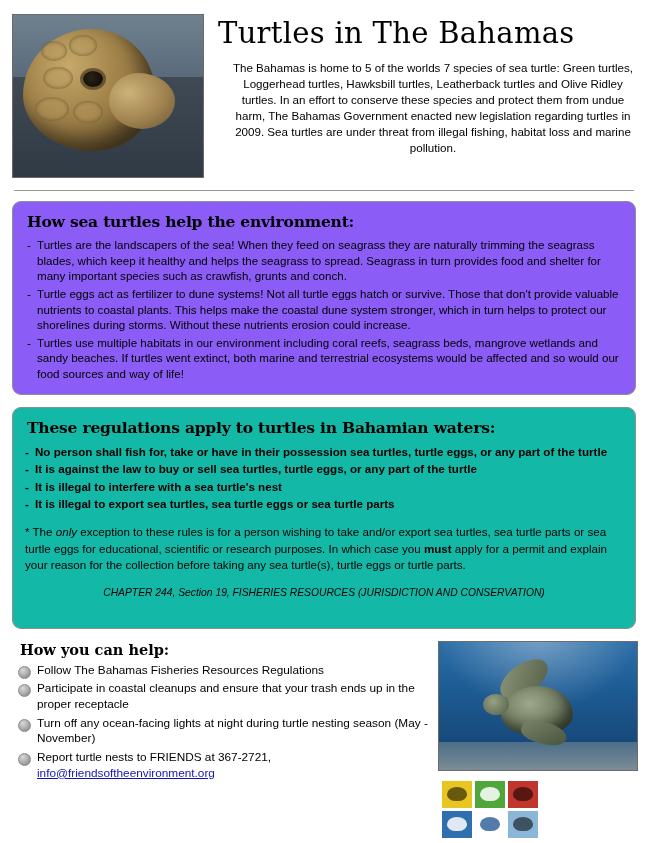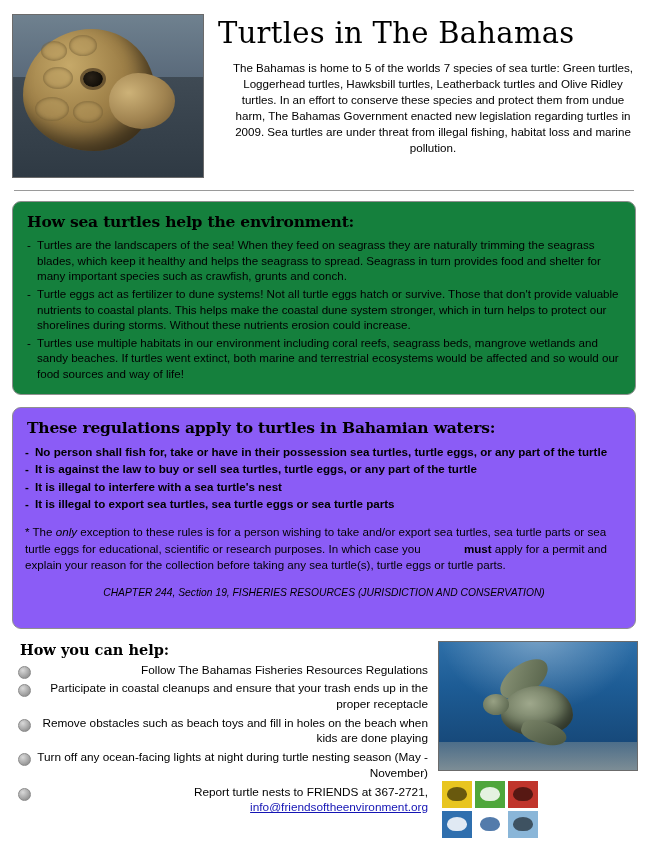--- a/index.html
+++ b/index.html
@@ -99,22 +99,22 @@
   }
 
   
   .panel {
     border: 1px solid #8f8f8f;
     border-radius: 9px;
     padding: 8px 12px 10px 12px;
     box-sizing: border-box;
     margin-bottom: 12px;
   }
-  .panel-white { background: #15803d; }
-  .panel-grey { background: #8b5cf6; }
+  .panel-white { background: #8b5cf6; }
+  .panel-grey { background: #14b8a6; }
   .panel h2 {
     font-family: "DejaVu Serif", serif;
     font-size: 15.5px;
     font-weight: bold;
     margin: 2px 0 6px 2px;
     letter-spacing: -0.2px;
   }
   .bullets {
     margin: 0;
     padding: 0;
@@ -150,21 +150,21 @@
     position: absolute;
     left: 0;
     top: 0;
   }
   .reg-note {
     font-size: 11.6px;
     line-height: 1.42;
     margin: 12px 0 0 0;
   }
   .reg-note .it { font-style: italic; }
-  .reg-note .bold { font-weight: bold; margin-left: 40px; }
+  .reg-note .bold { font-weight: bold; }
   .reg-cite {
     font-size: 10.3px;
     font-style: italic;
     text-align: center;
     margin: 13px 0 20px 0;
   }
 
   
   .help-wrap {
     display: flex;
@@ -183,21 +183,20 @@
     margin: 0;
     padding: 0;
     list-style: none;
     font-size: 11.8px;
     line-height: 1.33;
   }
   .help-list li {
     position: relative;
     padding-left: 19px;
     margin-bottom: 3px;
-    text-align: right;
   }
   .help-list li .dot {
     position: absolute;
     left: 0; top: 3px;
     width: 11px; height: 11px;
     border-radius: 50%;
     background: radial-gradient(circle at 35% 30%, #d9d9d9 0%, #a8a8a8 55%, #7d7d7d 100%);
     border: 1px solid #8a8a8a;
   }
   .email-link {
@@ -352,21 +351,20 @@
     <p class="reg-note"><span>* The </span><span class="it">only</span><span> exception to these rules is for a person wishing to take and/or export sea turtles, sea turtle parts or sea turtle eggs for educational, scientific or research purposes. In which case you </span><span class="bold">must</span><span> apply for a permit and explain your reason for the collection before taking any sea turtle(s), turtle eggs or turtle parts.</span></p>
     <p class="reg-cite">CHAPTER 244, Section 19, FISHERIES RESOURCES (JURISDICTION AND CONSERVATION)</p>
   </div>
 
   <div class="help-wrap">
     <div class="help-left">
       <div class="help-title">How you can help:</div>
       <ul class="help-list">
         <li><span class="dot"></span><span>Follow The Bahamas Fisheries Resources Regulations</span></li>
         <li><span class="dot"></span><span>Participate in coastal cleanups and ensure that your trash ends up in the proper receptacle</span></li>
-        <li><span class="dot"></span><span>Remove obstacles such as beach toys and fill in holes on the beach when kids are done playing</span></li>
         <li><span class="dot"></span><span>Turn off any ocean-facing lights at night during turtle nesting season (May - November)</span></li>
         <li><span class="dot"></span><span>Report turtle nests to FRIENDS at 367-2721,</span><br><a class="email-link" href="#">info@friendsoftheenvironment.org</a></li>
       </ul>
     </div>
     <div class="help-right">
       <div class="underwater">
         <div class="light"></div>
         <div class="sand"></div>
         <div class="u-flipper-f"></div>
         <div class="u-body"></div>

